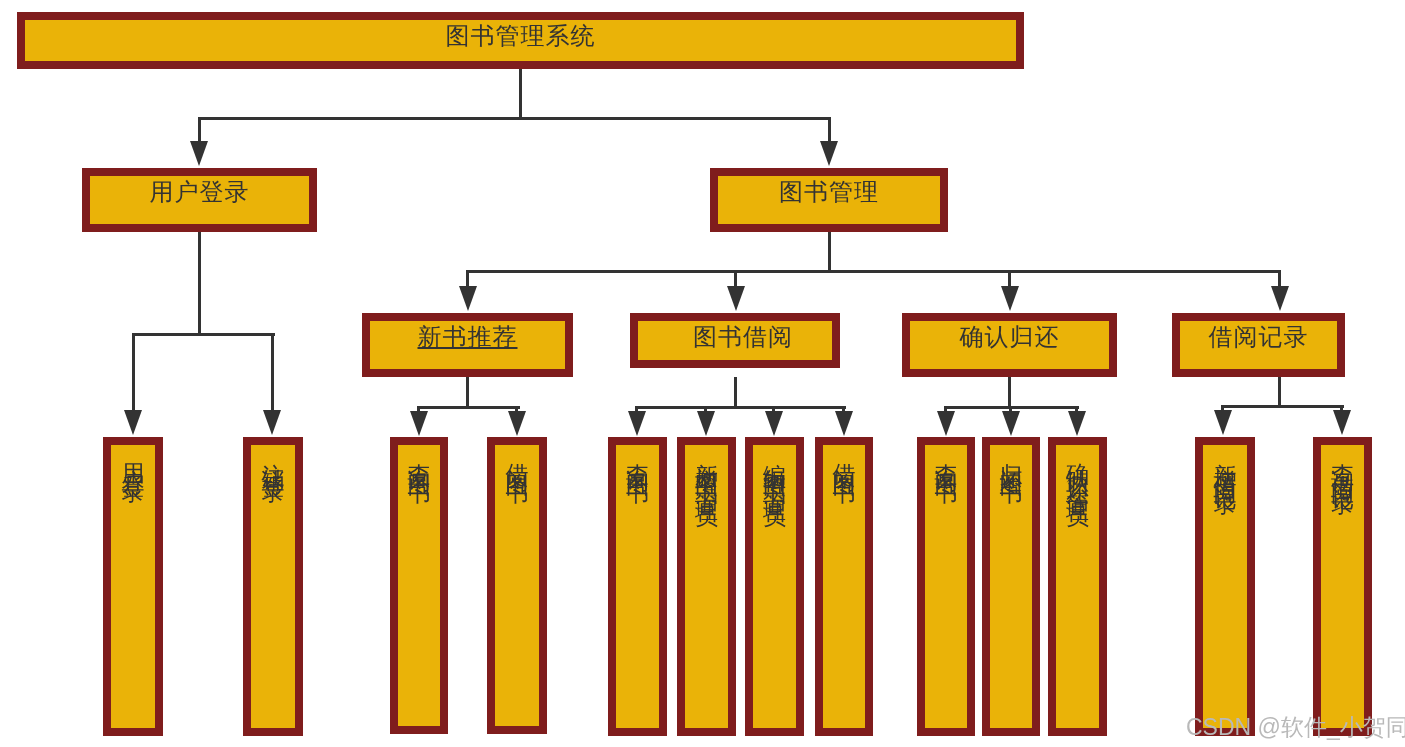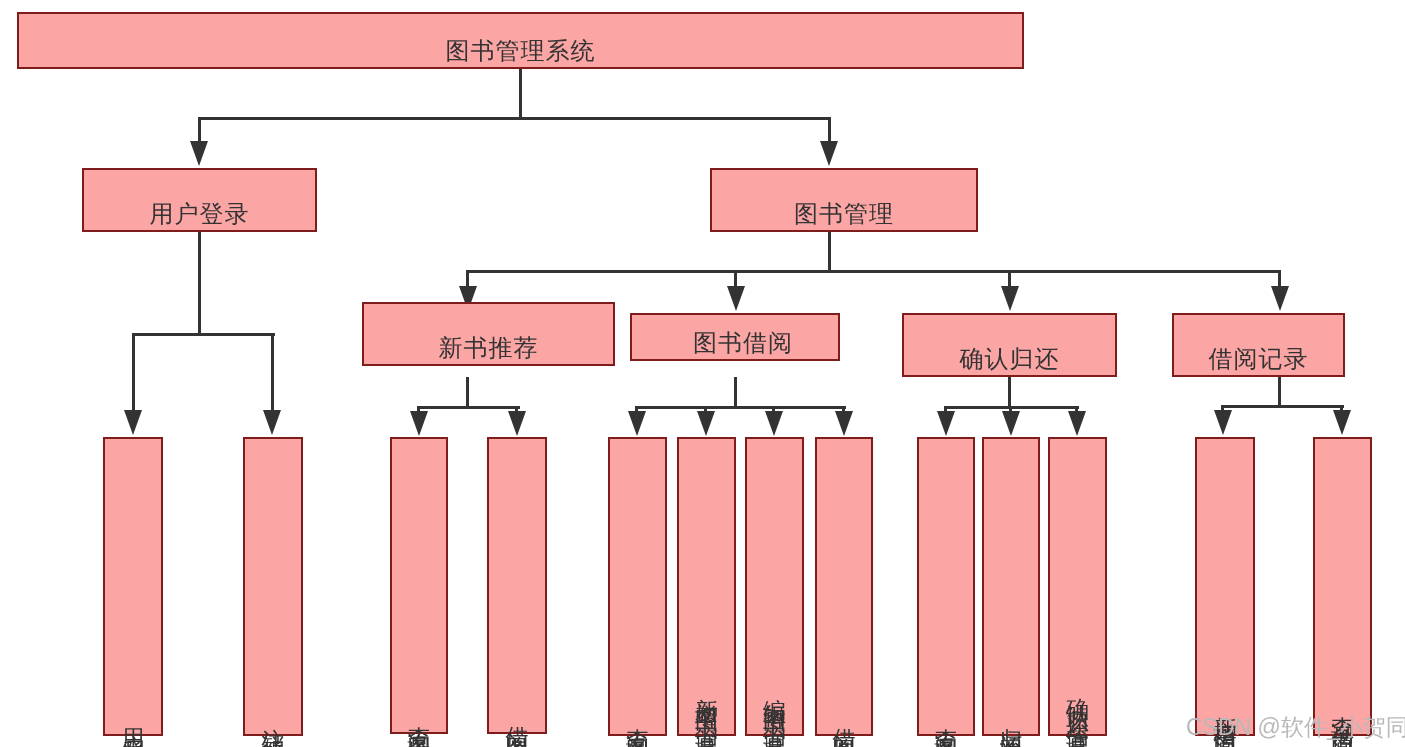--- a/index.html
+++ b/index.html
@@ -1,22 +1,22 @@
 <!DOCTYPE html>
 <html><head>
 <meta charset="utf-8">
 <style>
   html,body{margin:0;padding:0;background:#fff;}
   #stage{
     position:relative;width:1405px;height:747px;background:#ffffff;overflow:hidden;
     font-family:"Liberation Sans","DejaVu Sans",sans-serif;color:#333;
   }
   .node{
-    position:absolute;box-sizing:border-box;border:2px solid #7f1d1d;background:#fca5a5;
-    display:flex;align-items:flex-end;justify-content:center;z-index:2;
+    position:absolute;box-sizing:border-box;border:8px solid #7f1d1d;background:#eab308;
+    display:flex;align-items:flex-start;justify-content:center;z-index:2;
   }
   .hnode{font-size:24px;letter-spacing:1px;}
   .vnode .vt{
     writing-mode:vertical-rl;text-orientation:mixed;
     font-size:23px;letter-spacing:6px;line-height:1;white-space:nowrap;
   }
   .vl{position:absolute;width:3px;background:#333333;z-index:1;}
   .hl{position:absolute;height:3px;background:#333333;z-index:1;}
   .arrow{
     position:absolute;width:0;height:0;z-index:1;
@@ -40,21 +40,21 @@
   <div class="vl" style="left:519px;top:69px;height:50px;"></div>
   <div class="hl" style="left:198px;top:117px;width:633px;"></div>
   <div class="vl" style="left:198px;top:117px;height:27px;"></div>
   <div class="arrow" style="left:190px;top:141px;"></div>
   <div class="vl" style="left:828px;top:117px;height:27px;"></div>
   <div class="arrow" style="left:820px;top:141px;"></div>
 
   <div class="node hnode" style="left:82px;top:168px;width:235px;height:64px;">
     <span>用户登录</span>
   </div>
-  <div class="node hnode" style="left:710px;top:168px;width:268px;height:64px;">
+  <div class="node hnode" style="left:710px;top:168px;width:238px;height:64px;">
     <span>图书管理</span>
   </div>
 
   <div class="vl" style="left:198px;top:232px;height:103px;"></div>
   <div class="hl" style="left:132px;top:333px;width:143px;"></div>
   <div class="vl" style="left:132px;top:333px;height:79px;"></div>
   <div class="arrow" style="left:124px;top:410px;"></div>
   <div class="vl" style="left:271px;top:333px;height:79px;"></div>
   <div class="arrow" style="left:263px;top:410px;"></div>
 
@@ -62,24 +62,24 @@
   <div class="hl" style="left:466px;top:270px;width:815px;"></div>
   <div class="vl" style="left:466px;top:270px;height:20px;"></div>
   <div class="arrow" style="left:459px;top:286px;"></div>
   <div class="vl" style="left:734px;top:270px;height:20px;"></div>
   <div class="arrow" style="left:727px;top:286px;"></div>
   <div class="vl" style="left:1008px;top:270px;height:20px;"></div>
   <div class="arrow" style="left:1001px;top:286px;"></div>
   <div class="vl" style="left:1278px;top:270px;height:20px;"></div>
   <div class="arrow" style="left:1271px;top:286px;"></div>
 
-  <div class="node hnode" style="left:362px;top:302px;width:253px;height:64px;">
+  <div class="node hnode" style="left:362px;top:313px;width:211px;height:64px;text-decoration:underline;">
     <span>新书推荐</span>
   </div>
-  <div class="node hnode" style="left:630px;top:313px;width:210px;height:48px;padding-left:16px;">
+  <div class="node hnode" style="left:630px;top:313px;width:210px;height:55px;padding-left:16px;">
     <span>图书借阅</span>
   </div>
   <div class="node hnode" style="left:902px;top:313px;width:215px;height:64px;">
     <span>确认归还</span>
   </div>
   <div class="node hnode" style="left:1172px;top:313px;width:173px;height:64px;">
     <span>借阅记录</span>
   </div>
 
   <div class="vl" style="left:466px;top:377px;height:32px;"></div>

